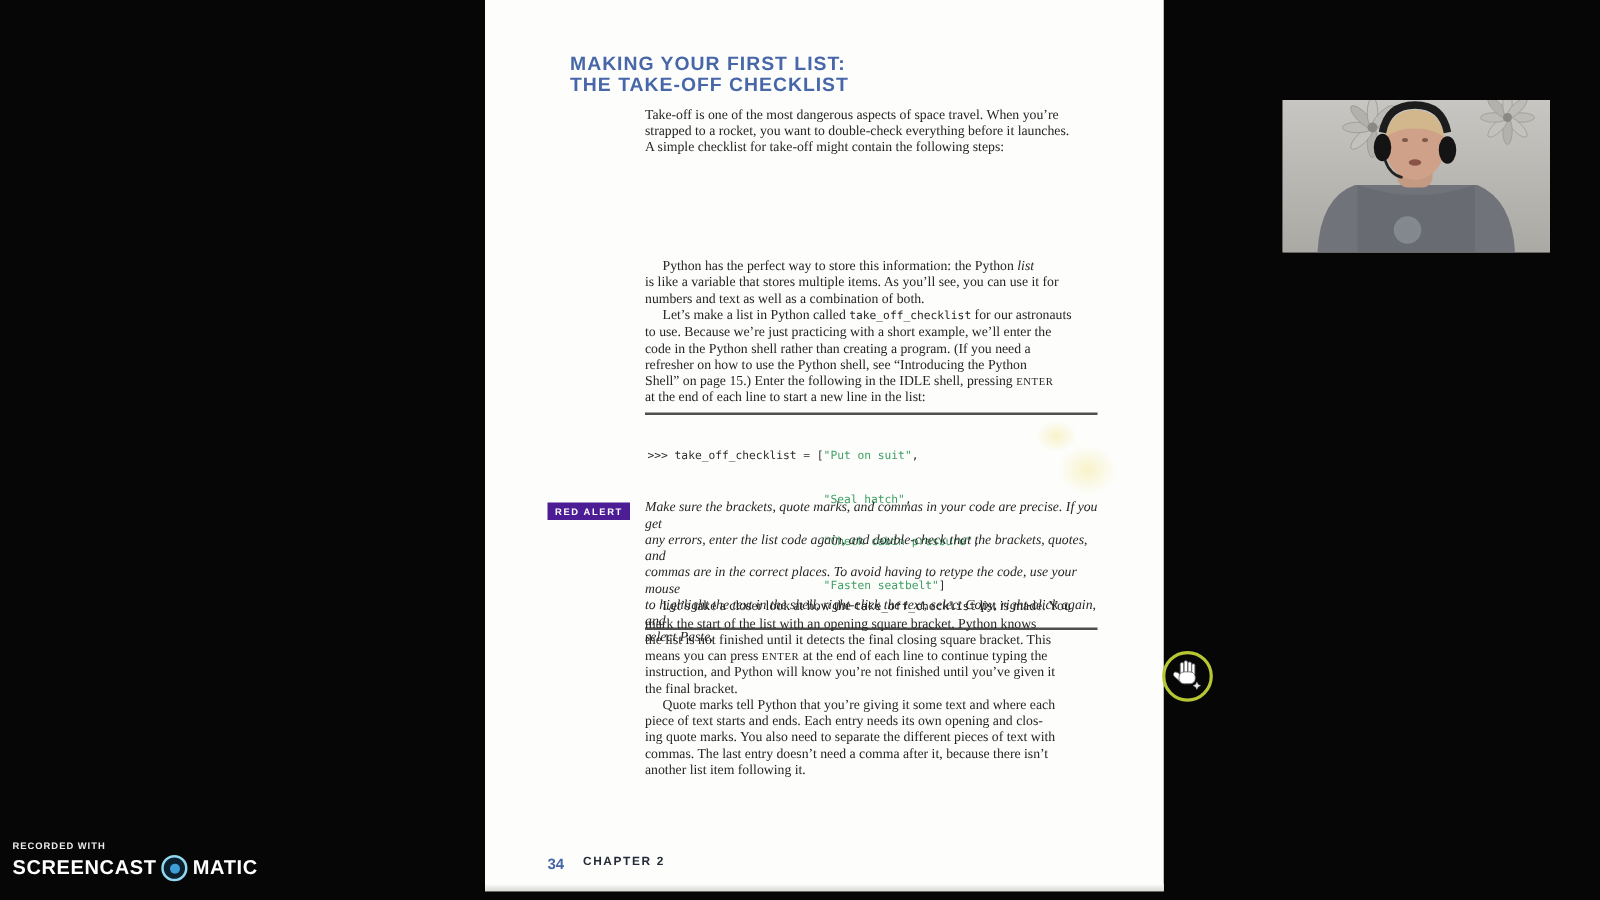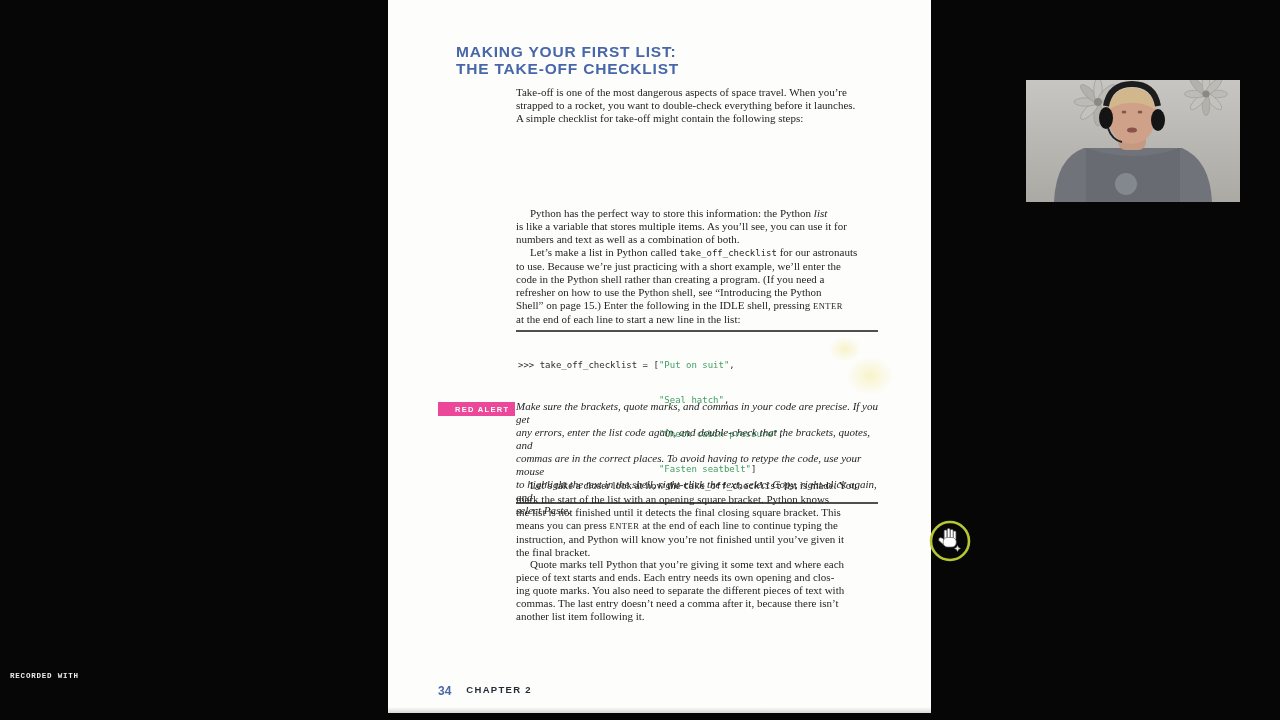--- a/index.html
+++ b/index.html
@@ -40,39 +40,39 @@
   
   .code-block { position:absolute; left:128px; top:330px; width:362px; }
   .code-rule { height:2px; background:#4f4f4f; }
   .code-pre { padding:5px 0 4px 2px; font-family:"DejaVu Sans Mono", monospace;
               font-size:9px; line-height:11.5px; color:#2e2e2e; white-space:pre; }
   .smudge { position:absolute; border-radius:50%; background:radial-gradient(rgba(238,226,120,.38),rgba(238,226,120,0) 70%); }
   .smudge.s1 { left:440px; top:336px; width:34px; height:26px; }
   .smudge.s2 { left:458px; top:356px; width:48px; height:40px; }
 
   
-  .red-badge { position:absolute; left:50px; top:402px; background:#ec4899; color:#fff;
+  .red-badge { position:absolute; left:50px; top:402px; background:#4c1d95; color:#fff;
                font-family:"Liberation Sans", sans-serif; font-weight:700; font-size:7.5px;
-               letter-spacing:1.3px; padding:3px 6px 2px 17px; }
+               letter-spacing:1.3px; padding:3px 6px 2px 6px; }
   .alert-note { position:absolute; left:128px; top:400px; width:368px;
                 font-style:italic; font-size:11px; line-height:13px; white-space:pre-line; }
 
   
   .page-footer { position:absolute; left:50px; top:684px; display:flex; align-items:flex-start;
                  font-family:"Liberation Sans", sans-serif; font-weight:700; }
   .folio { color:#4767a9; font-size:12px; margin-right:15px; }
   .chapter { color:#252b38; font-size:9.5px; letter-spacing:1.3px; }
 
   
   .webcam { position:absolute; left:1026px; top:80px; width:214px; height:122px;
             background:#b5b3ae; overflow:hidden; }
 
   
   .watermark { position:absolute; left:10px; top:672px; color:#fff;
-               font-family:Liberation Mono, monospace; }
+               font-family:Liberation Sans, sans-serif; }
   .wm-small { font-size:7.5px; font-weight:700; letter-spacing:0.8px; color:#ececec; }
   .wm-row { display:flex; align-items:center; margin-top:3px; }
   .wm-word { font-size:16px; font-weight:700; letter-spacing:0.5px; }
   .wm-logo { width:21px; height:21px; border-radius:50%; background:#0b1f2e;
              border:2px solid #8fd7ee; margin:0 4px; position:relative; }
   .wm-logo::after { content:""; position:absolute; left:50%; top:50%; width:8px; height:8px;
                     margin:-4px 0 0 -4px; border-radius:50%; background:#3e9fd6; }
 
   
   .cursor { position:absolute; left:928px; top:519px; width:44px; height:44px; }
@@ -177,20 +177,25 @@
       <ellipse cx="106" cy="50" rx="5" ry="2.6" fill="#8a5347"></ellipse>
       <ellipse cx="98" cy="32" rx="2.4" ry="1.6" fill="#7d5a49"></ellipse>
       <ellipse cx="114" cy="32" rx="2.4" ry="1.6" fill="#7d5a49"></ellipse>
       <circle cx="100" cy="104" r="11" fill="#9aa0a8" opacity="0.55"></circle>
       <circle cx="100" cy="104" r="7" fill="#828890" opacity="0.6"></circle>
     </svg>
   </div>
 
   <div class="watermark">
     <div class="wm-small">RECORDED WITH</div>
+    <div class="wm-row">
+      <span class="wm-word">SCREENCAST</span>
+      <span class="wm-logo"></span>
+      <span class="wm-word">MATIC</span>
+    </div>
   </div>
 
   <div class="cursor">
     <svg width="44" height="44" viewBox="0 0 44 44">
       <circle cx="22" cy="22" r="19" fill="none" stroke="#b7c733" stroke-width="2.6"></circle>
       <g fill="#ffffff" stroke="#6a6a6a" stroke-width="0.7">
         <rect x="16.2" y="11" width="2.7" height="10" rx="1.3"></rect>
         <rect x="19.3" y="9.5" width="2.7" height="11.5" rx="1.3"></rect>
         <rect x="22.4" y="10.5" width="2.7" height="10.5" rx="1.3"></rect>
         <rect x="25.4" y="12" width="2.5" height="9" rx="1.2"></rect>

